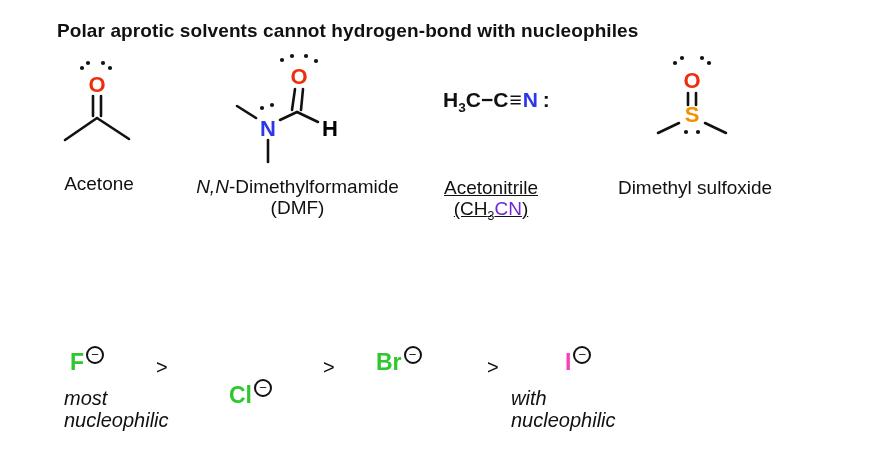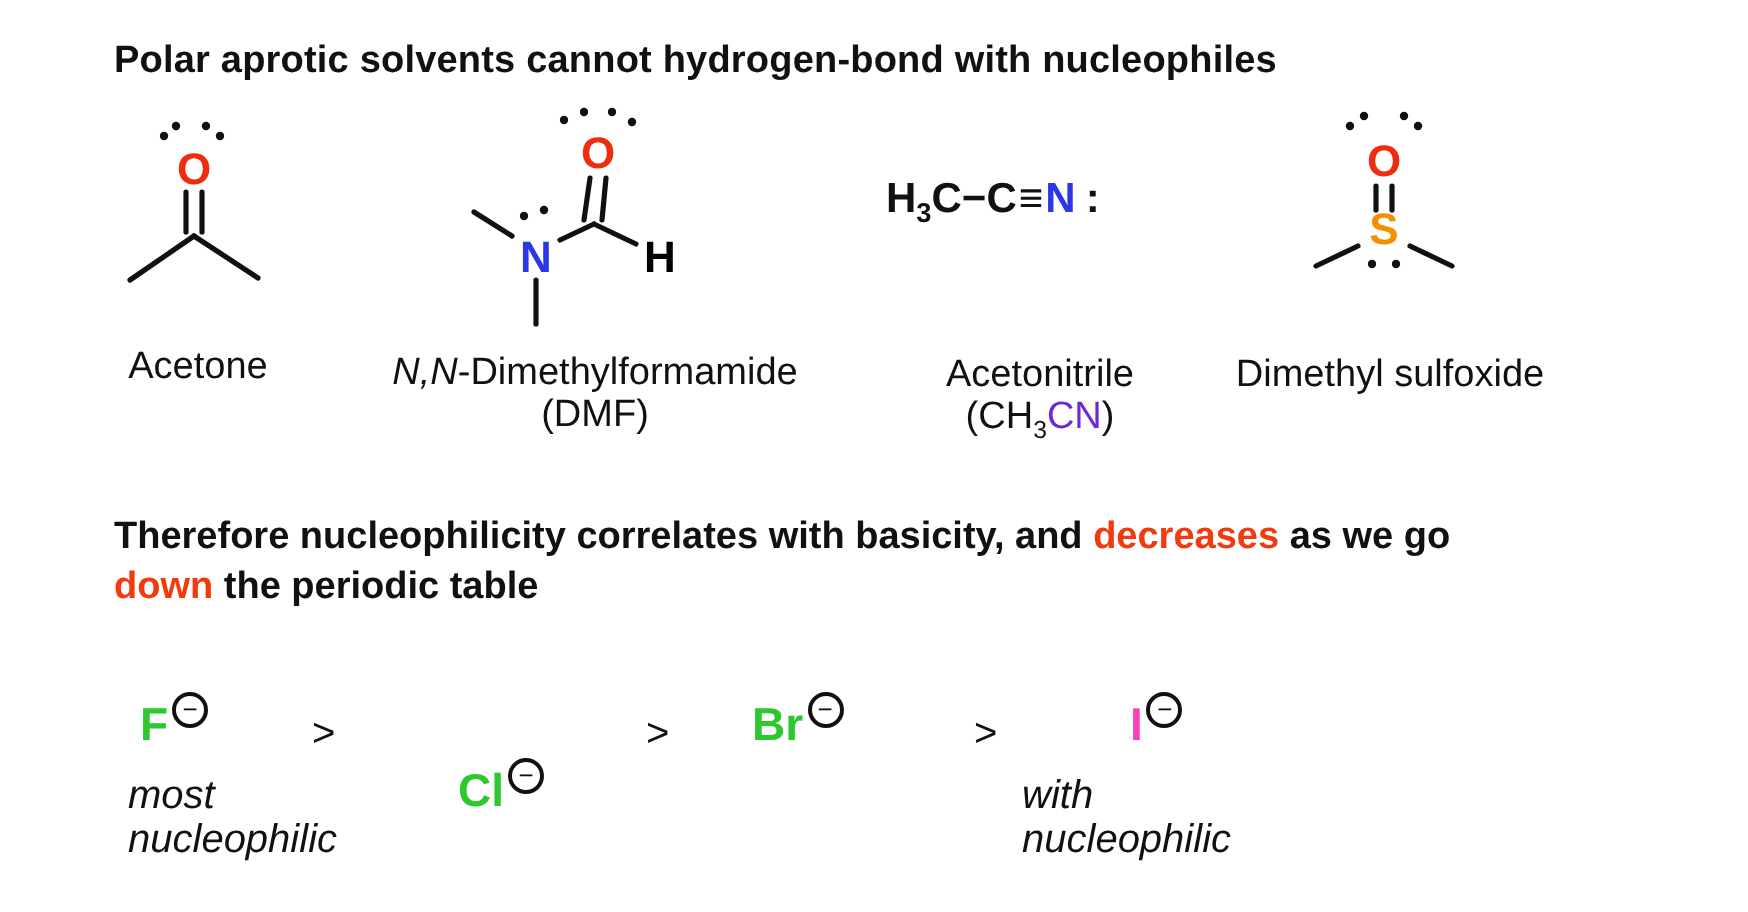--- a/index.html
+++ b/index.html
@@ -84,33 +84,29 @@
     <circle cx="58" cy="80" r="2.1"></circle>
   </svg>
 
   <div class="abs lbl" style="left:40px;top:173px;width:118px;">Acetone</div>
 
   <div class="abs lbl" style="left:160px;top:176px;width:275px;">
     <div><i>N,N</i><span>-Dimethylformamide</span></div>
     <div>(DMF)</div>
   </div>
 
-  <div class="abs lbl" style="left:445px;top:177px;width:150px;">
+  <div class="abs lbl" style="left:416px;top:177px;width:150px;text-decoration:underline;">
     <div>Acetonitrile</div>
     <div><span>(CH</span><sub>3</sub><span class="blue" style="color: #6d28d9;">CN</span><span>)</span></div>
   </div>
 
   <div class="abs lbl" style="left:597px;top:177px;width:196px;">
     <div>Dimethyl sulfoxide</div>
   </div>
 
-  <div class="abs h2" style="left:57px;top:256px;width:790px;">
-    <div><span>Therefore nucleophilicity correlates with basicity, and</span> <span style="color: rgb(242, 58, 14);">decreases</span> <span>as we go</span></div>
-    <div><span style="color: rgb(242, 58, 14);">down</span> <span>the periodic table</span></div>
-  </div>
 
   <div class="abs hal" style="left:70px;top:351px;"><span style="color: rgb(46, 200, 46);">F</span><span class="charge-circle">−</span></div>
   <div class="abs gt" style="left:156px;top:357px;">&gt;</div>
   <div class="abs hal" style="left:229px;top:351px;margin-top:33px;"><span style="color: rgb(46, 200, 46);">Cl</span><span class="charge-circle">−</span></div>
   <div class="abs gt" style="left:323px;top:357px;">&gt;</div>
   <div class="abs hal" style="left:376px;top:351px;"><span style="color: rgb(46, 200, 46);">Br</span><span class="charge-circle">−</span></div>
   <div class="abs gt" style="left:487px;top:357px;">&gt;</div>
   <div class="abs hal" style="left:565px;top:351px;"><span style="color: rgb(251, 64, 183);">I</span><span class="charge-circle">−</span></div>
 
   <div class="abs ital" style="left:64px;top:387px;">

